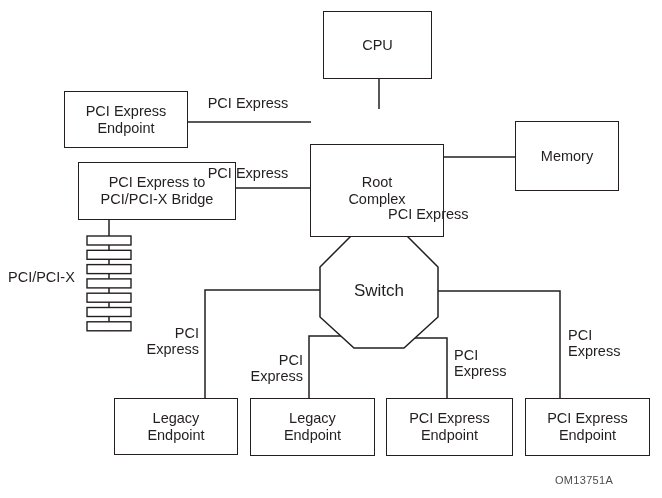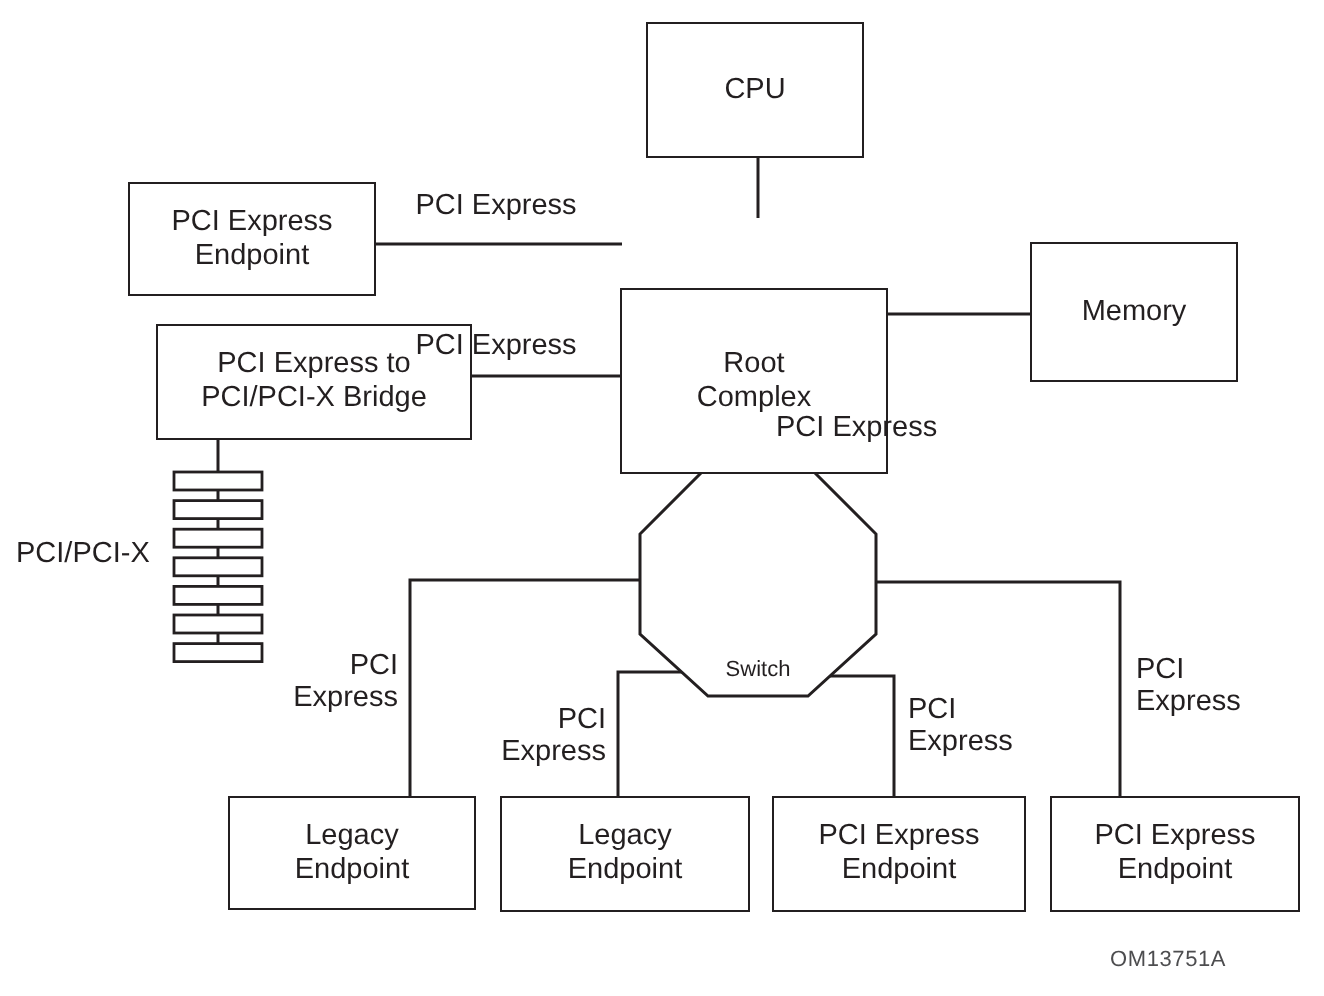--- a/index.html
+++ b/index.html
@@ -35,24 +35,23 @@
     white-space: pre-line;
     font-size: 14.5px;
     line-height: 17px;
   }
   .octagon-label {
     position: absolute;
     display: flex;
     align-items: center;
     justify-content: center;
     text-align: right;
-    font-size: 11px;
+    font-size: 17px;
     background: transparent;
     border: none;
-    margin-top: 44px;
   }
   .lbl {
     position: absolute;
     white-space: pre-line;
     font-size: 14.5px;
     line-height: 16px;
   }
   .lbl.center { text-align: center; }
   .lbl.right { text-align: right; }
   .watermark {

